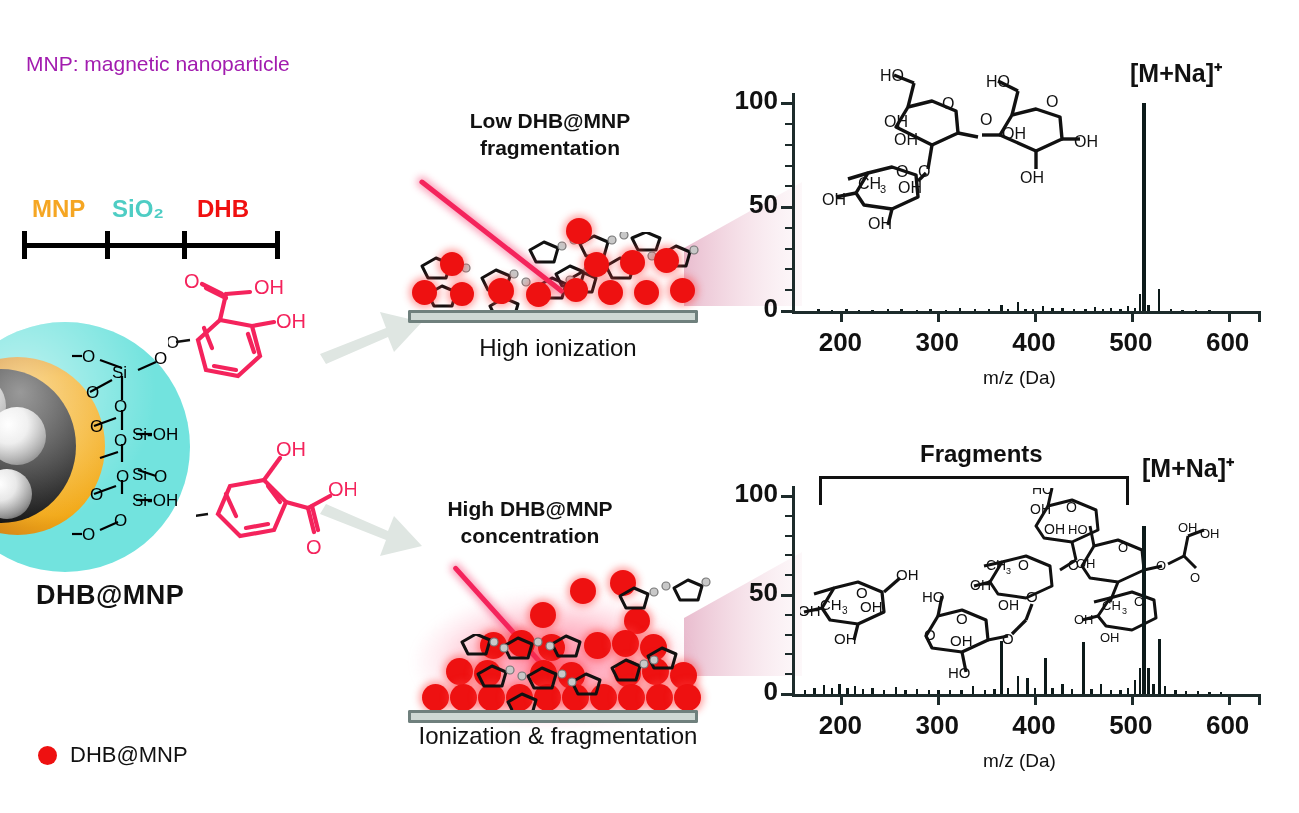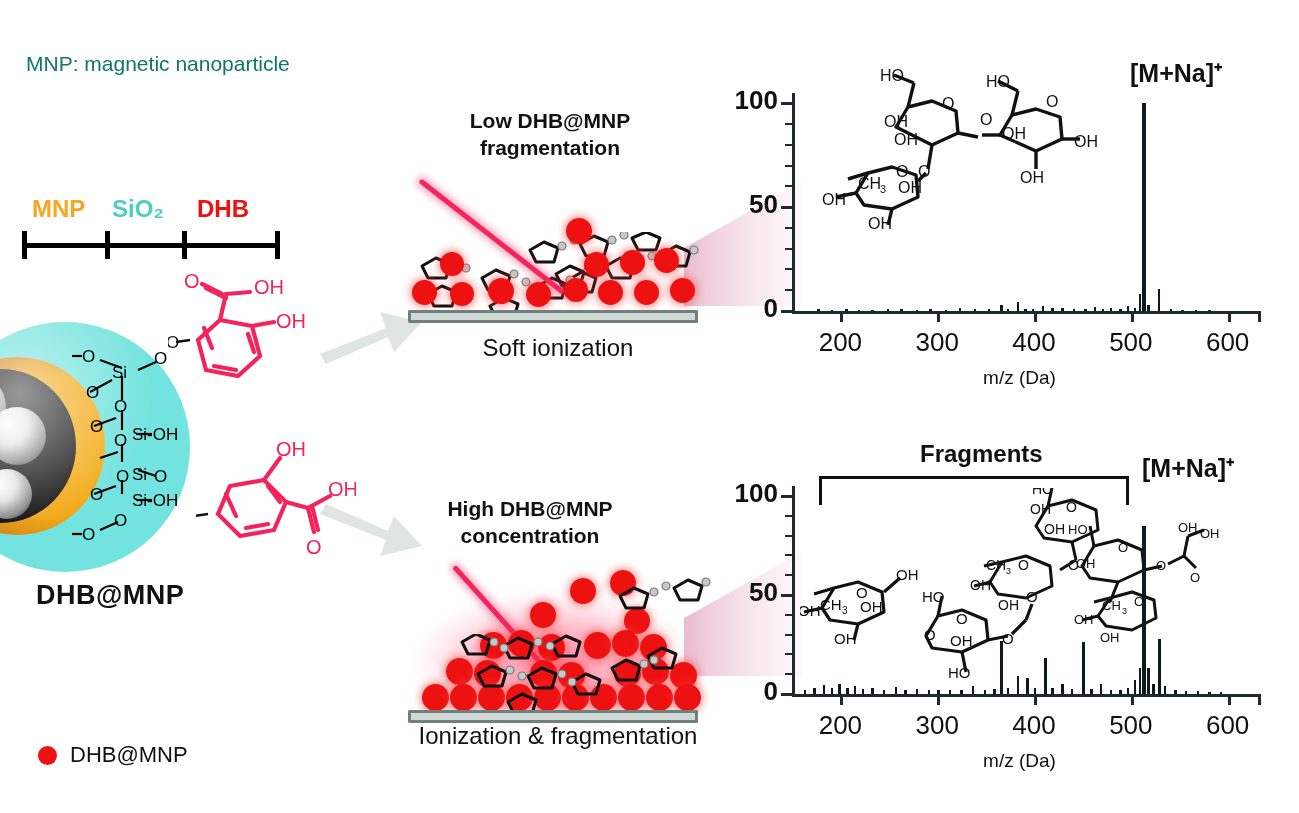--- a/index.html
+++ b/index.html
@@ -1,21 +1,21 @@
 <!DOCTYPE html>
 <html><head>
 <meta charset="utf-8">
 <style>
   html,body{margin:0;padding:0;background:#fff;}
   body{width:1299px;height:813px;position:relative;overflow:hidden;
        font-family:"Liberation Sans",sans-serif;color:#111;}
   .abs{position:absolute;}
 
   
-  #legend-text{left:26px;top:50px;font-size:21px;line-height:1.33;color:#0f766e;}
+  #legend-text{left:26px;top:50px;font-size:21px;line-height:1.33;color:#a21caf;}
 
   
   #comp-bar{left:22px;top:195px;width:268px;height:62px;}
   #comp-bar .bline{position:absolute;left:0;top:48px;width:258px;height:5px;background:#000;}
   #comp-bar .tick{position:absolute;top:36px;width:5px;height:28px;background:#000;}
   #comp-bar .seglabel{position:absolute;top:0px;font-size:24px;font-weight:bold;white-space:nowrap;}
 
   
   #np-wrap{left:0px;top:322px;width:230px;height:300px;}
   #np-shell{position:absolute;left:-60px;top:0px;width:250px;height:250px;border-radius:50%;
@@ -61,21 +61,21 @@
 
   
   .cone{position:absolute;}
 
   
   .spectrum{position:absolute;}
   .ax-line{position:absolute;background:#1d2b2b;}
   .ytick{position:absolute;background:#1d2b2b;}
   .xtick{position:absolute;background:#1d2b2b;}
   .ylab{position:absolute;font-size:26px;font-weight:bold;text-align:right;}
-  .xlab{position:absolute;font-size:26px;font-weight:normal;text-align:center;}
+  .xlab{position:absolute;font-size:26px;font-weight:bold;text-align:center;}
   .axis-title{position:absolute;font-size:19px;text-align:center;}
   .peak{position:absolute;background:#0d1a1a;}
   .mna{position:absolute;font-size:25px;font-weight:bold;white-space:nowrap;}
   .frag-title{position:absolute;font-size:24px;font-weight:bold;}
   .bracket{position:absolute;border:3px solid #111;border-bottom:none;}
 
   
   .mol{position:absolute;}
   .mol svg{display:block;}
 </style>
@@ -303,21 +303,21 @@
   <div class="mnp" style="left:186px;top:82px;width:25px;height:25px;"></div>
   <div class="mnp" style="left:222px;top:80px;width:25px;height:25px;"></div>
   <div class="mnp" style="left:256px;top:78px;width:25px;height:25px;"></div>
   <div class="mnp" style="left:42px;top:82px;width:24px;height:24px;"></div>
   <div class="mnp" style="left:168px;top:48px;width:26px;height:26px;"></div>
 
   <div class="plate" style="left:10px;top:140px;width:290px;">
     <div class="plate-in"></div>
   </div>
 </div>
-<div class="panel-caption abs" style="left:398px;top:334px;width:320px;">Soft ionization</div>
+<div class="panel-caption abs" style="left:398px;top:334px;width:320px;">High ionization</div>
 
 <div class="panel-title abs" style="left:400px;top:496px;width:260px;">High DHB@MNP
 concentration</div>
 
 <div id="glow-cloud"></div>
 
 <div class="abs" style="left:398px;top:560px;width:320px;height:150px;">
 
   <div class="laser" style="left:56px;top:4px;width:150px;transform:rotate(48deg);"></div>
 

